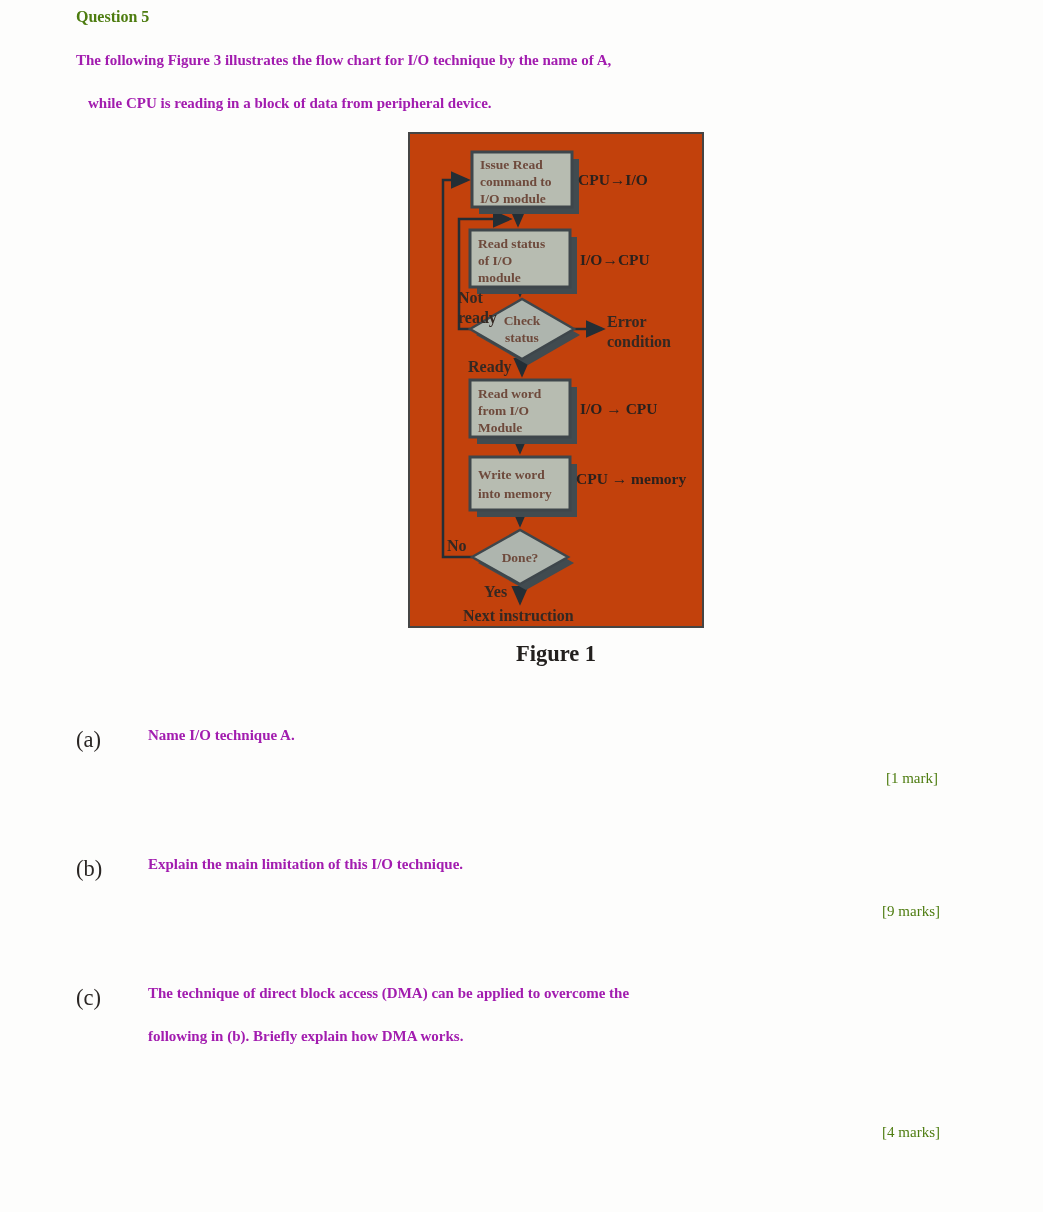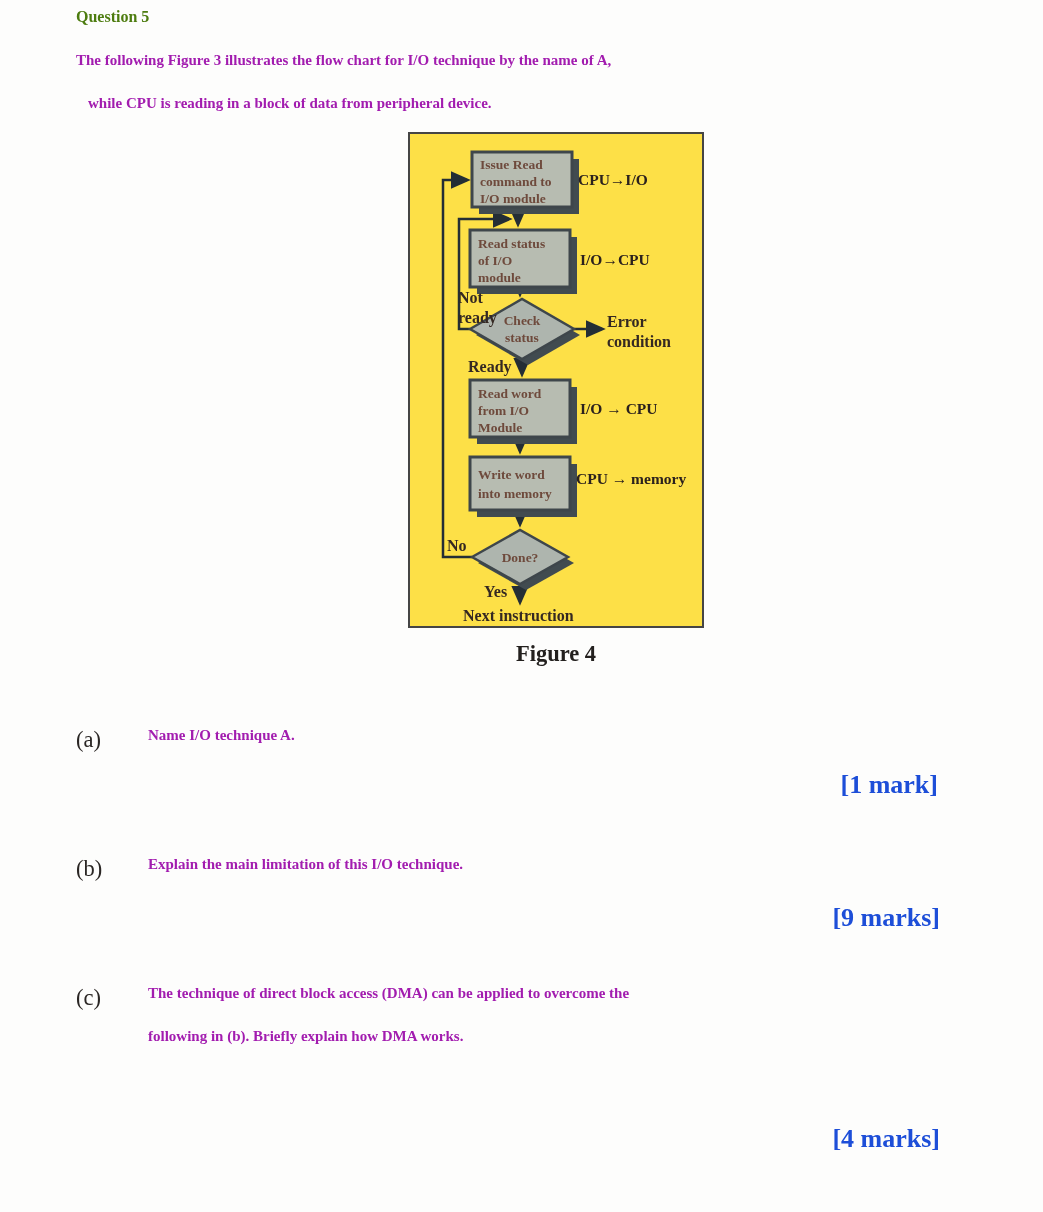--- a/index.html
+++ b/index.html
@@ -8,25 +8,25 @@
     background:#fdfdfc;
     font-family:"Liberation Serif", serif;
     color:#262220;
     position:relative;
     overflow:hidden;
   }
   .abs{position:absolute;}
   .q-title{font-weight:bold;font-size:16px;color:#4d7c0f;}
   .body-text{font-size:15px;color:#a21caf;white-space:nowrap;font-weight:bold;}
   .part-label{font-size:22.5px;color:#2a2624;}
-  .marks{font-weight:bold;font-size:26px;color:#1d4ed8;}
+  .marks{font-weight:normal;font-size:15px;color:#4d7c0f;}
   .figure-frame{
     left:408px;top:132px;width:292px;height:492px;
     border:2px solid #454545;
-    background:#fde047;
+    background:#c2410c;
     box-sizing:content-box;
   }
   .figure-caption{
     left:408px;top:641px;width:296px;
     text-align:center;
     font-weight:bold;font-size:22.5px;color:#23201e;
   }
   
   .shape-shadow{fill:#414b50;stroke:none;}
   .proc-box{fill:#b7bcb1;stroke:#3e464b;stroke-width:3;}
@@ -103,21 +103,21 @@
     <polygon class="shape-shadow" points="68,429 116,402 164,429 116,456"></polygon>
     <polygon class="dec-diamond" points="62,423 110,396 158,423 110,450"></polygon>
     <text class="box-text" x="110" y="428" text-anchor="middle">Done?</text>
 
     <text class="flow-label" x="37" y="417">No</text>
     <text class="flow-label" x="74" y="463">Yes</text>
     <text class="flow-label" x="53" y="487">Next instruction</text>
   </svg>
 </div>
 
-<div class="abs figure-caption">Figure 4</div>
+<div class="abs figure-caption">Figure 1</div>
 
 <div class="abs part-label" style="left:76px;top:727px;">(a)</div>
 <div class="abs body-text" style="left:148px;top:727px;text-align:right;">Name I/O technique A.</div>
 <div class="abs marks" style="right:105px;top:770px;">[1 mark]</div>
 
 <div class="abs part-label" style="left:76px;top:856px;">(b)</div>
 <div class="abs body-text" style="left:148px;top:856px;">Explain the main limitation of this I/O technique.</div>
 <div class="abs marks" style="right:103px;top:903px;">[9 marks]</div>
 
 <div class="abs part-label" style="left:76px;top:985px;">(c)</div>

